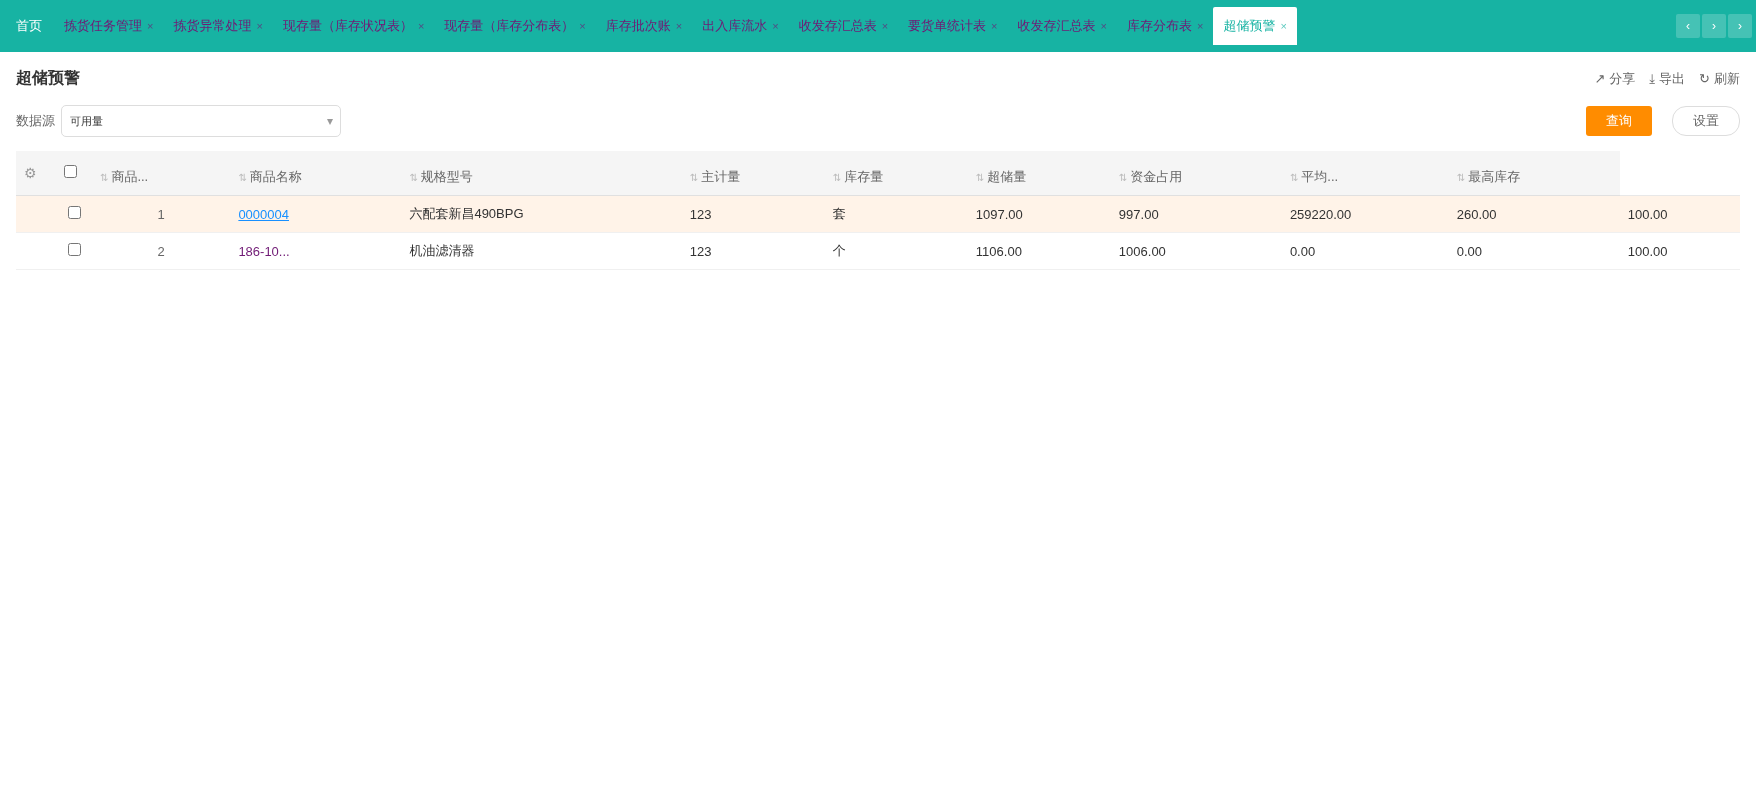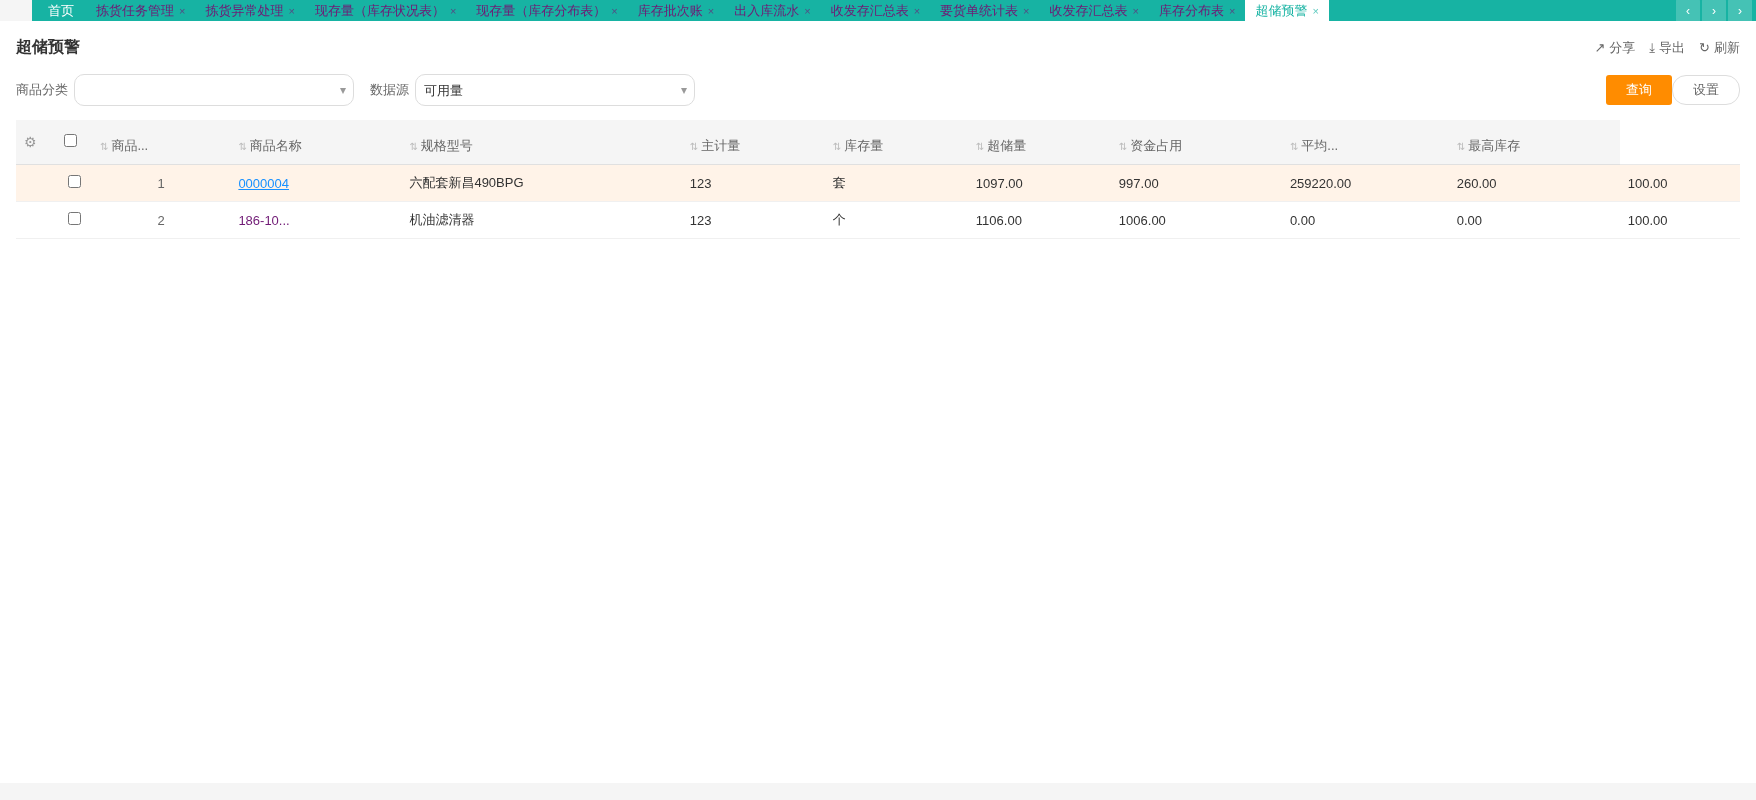--- a/index.html
+++ b/index.html
@@ -3,25 +3,24 @@
   <meta charset="utf-8">
   <style>
     * { margin: 0; padding: 0; box-sizing: border-box; }
     body { font-family: "Microsoft YaHei", Arial, sans-serif; font-size: 13px; background: #f5f5f5; color: #333; overflow-x: hidden; }
 
     
     .top-nav {
       display: flex;
       align-items: center;
       background: #17b3a3;
-      height: 21px;
+      height: 52px;
       padding: 0 4px;
       overflow: hidden;
       white-space: nowrap;
-      margin-left: 32px;
     }
     .top-nav .nav-item {
       display: inline-flex;
       align-items: center;
       padding: 0 10px;
       height: 38px;
       color: #701a75;
       font-size: 13px;
       cursor: pointer;
       flex-shrink: 0;
@@ -109,23 +108,23 @@
     }
     .filter-label {
       color: #666;
       font-size: 13px;
       white-space: nowrap;
     }
     .filter-select {
       width: 280px;
       height: 32px;
       border: 1px solid #ddd;
-      border-radius: 10px;
+      border-radius: 5px;
       padding: 0 28px 0 8px;
-      font-size: 13px;
+      font-size: 11px;
       color: #333;
       appearance: none;
       background: #fff;
       cursor: pointer;
       position: relative;
     }
     .filter-select-wrapper {
       position: relative;
       display: inline-block;
     }
@@ -198,21 +197,21 @@
     }
     .col-checkbox { width: 36px; text-align: center; }
     .col-gear { width: 40px; text-align: center; }
 
     input[type="checkbox"] { cursor: pointer; }
 
     .gear-icon { font-size: 14px; color: #999; cursor: pointer; }
 
     .filter-right {
       display: flex;
-      gap: 0;
+      gap: 20px;
       margin-left: auto;
     }
   </style>
 </head>
 <body>
 
 <div class="top-nav">
   <span class="nav-home">首页</span>
 
   <span class="nav-item">
@@ -281,28 +280,20 @@
         <span>导出</span>
       </button>
       <button class="header-action-btn">
         <span style="font-size:13px;">↻</span>
         <span>刷新</span>
       </button>
     </div>
   </div>
 
   <div class="filter-bar">
-    <div class="filter-item">
-      <span class="filter-label">商品分类</span>
-      <div class="filter-select-wrapper">
-        <select class="filter-select">
-          <option value=""></option>
-        </select>
-      </div>
-    </div>
     <div class="filter-item">
       <span class="filter-label">数据源</span>
       <div class="filter-select-wrapper">
         <select class="filter-select">
           <option value="可用量" selected="">可用量</option>
         </select>
       </div>
     </div>
     <div class="filter-right">
       <button class="btn-query">查询</button>

